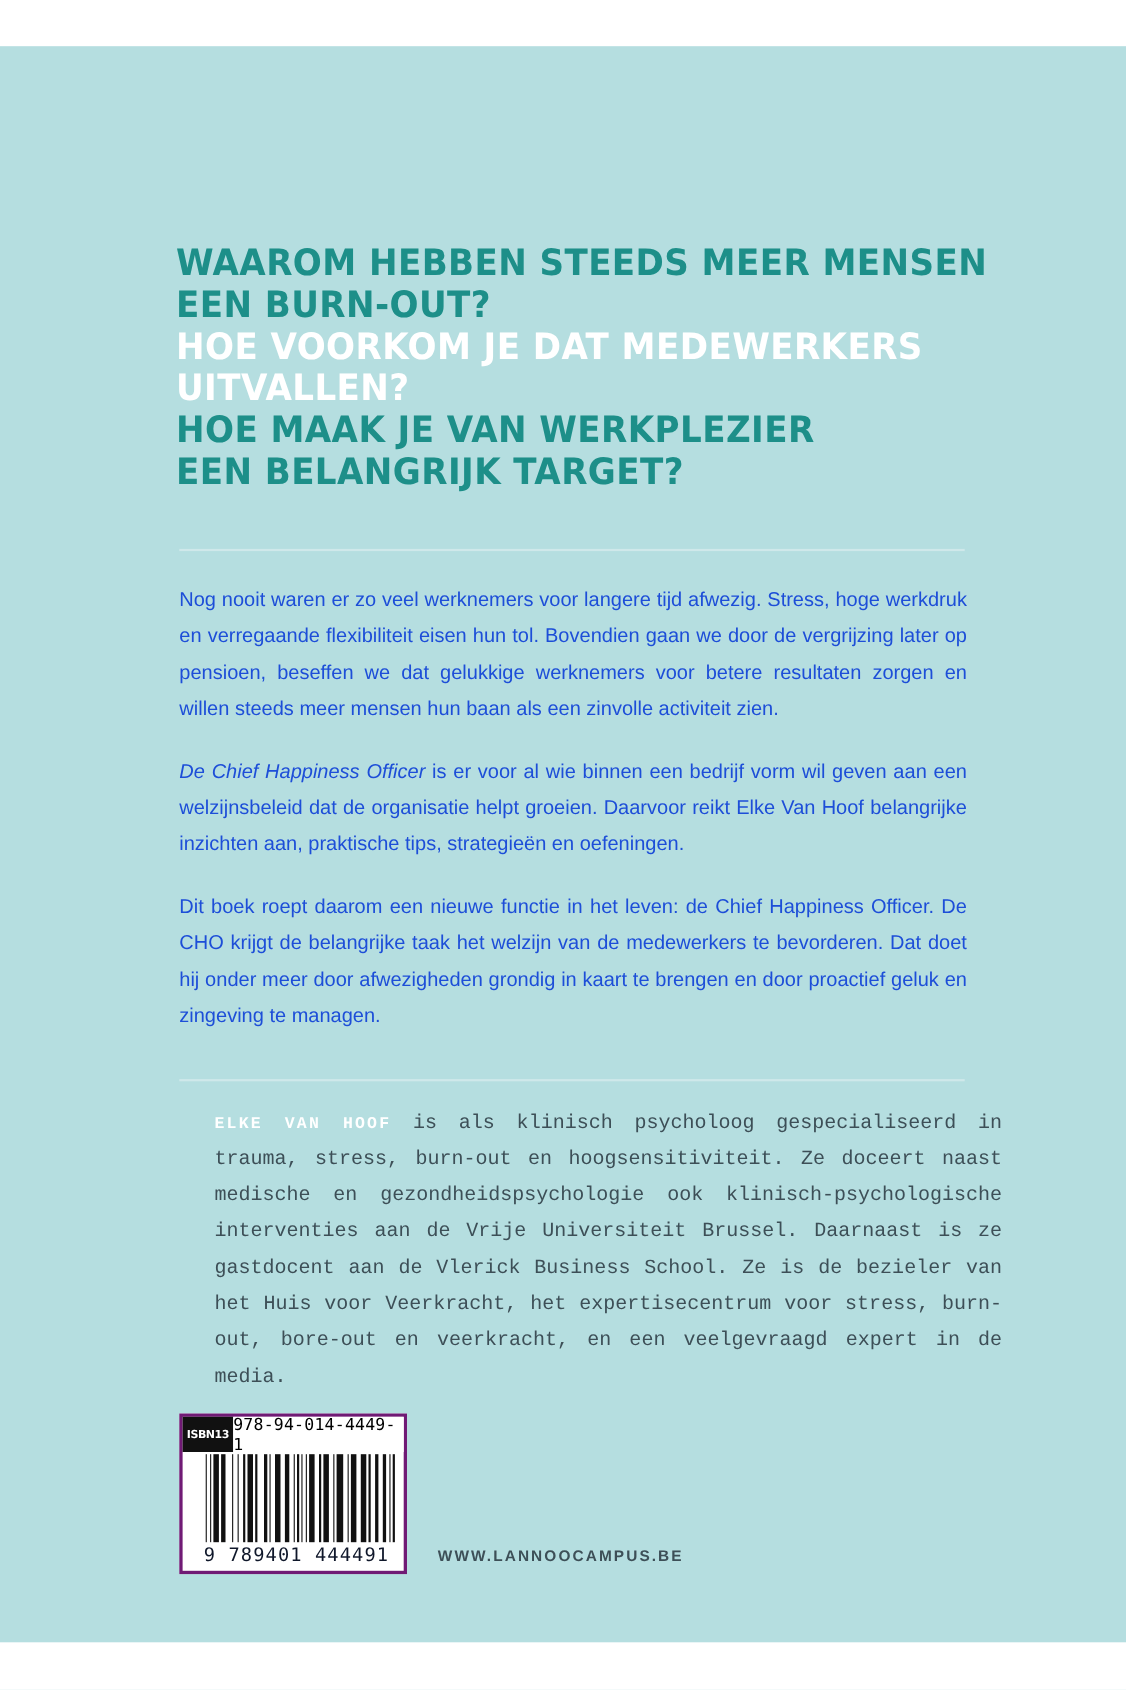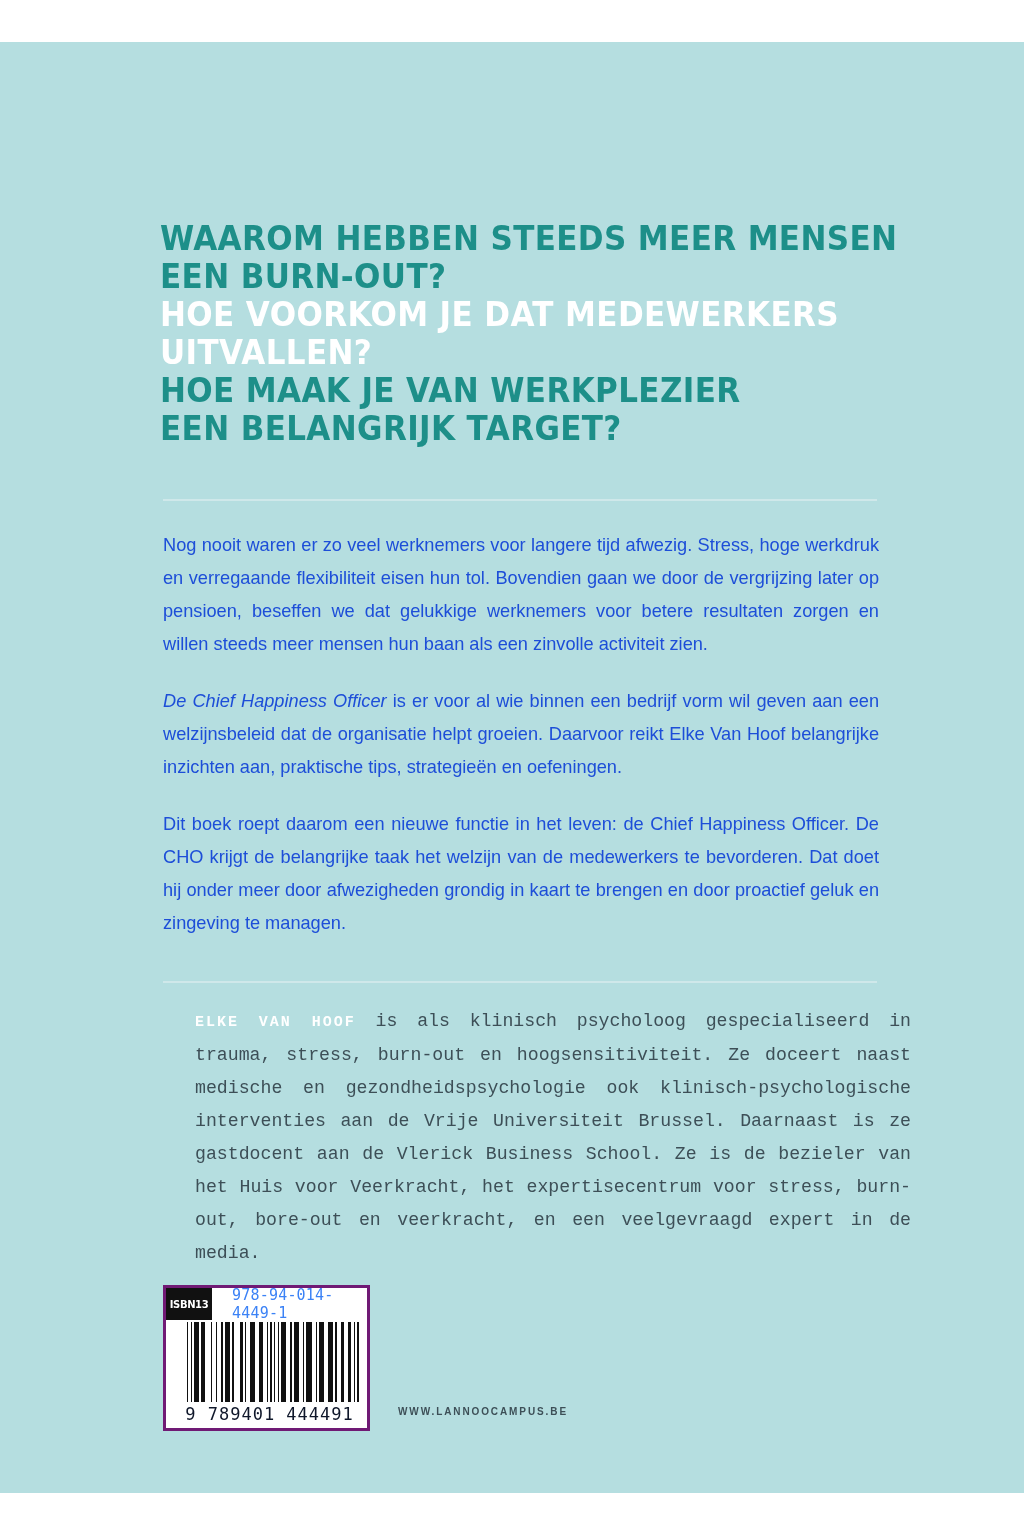--- a/index.html
+++ b/index.html
@@ -124,26 +124,25 @@
     align-items: center;
     justify-content: center;
     width: 46px;
     flex: none;
   }
   #isbn-text {
     flex: 1;
     display: flex;
     align-items: center;
     justify-content: center;
-    color: #3b82f6;
+    color: #000000;
     font-family: "DejaVu Sans Mono", monospace;
     font-size: 15px;
     letter-spacing: 0.2px;
     background: #ffffff;
-    padding-left: 20px;
   }
   #bars {
     position: absolute;
     left: 21px;
     top: 34px;
     width: 172px;
     height: 80px;
   }
   #bars i {
     position: absolute;
@@ -164,21 +163,21 @@
     letter-spacing: 1.0px;
   }
 
   
   #website {
     position: absolute;
     left: 398px;
     top: 1364px;
     color: #3d4f57;
     font-family: "Liberation Sans", sans-serif;
-    font-size: 10px;
+    font-size: 14px;
     font-weight: bold;
     letter-spacing: 1.9px;
   }
 </style>
 </head>
 <body>
 
 <div id="cover">
 
   <div id="headline">

